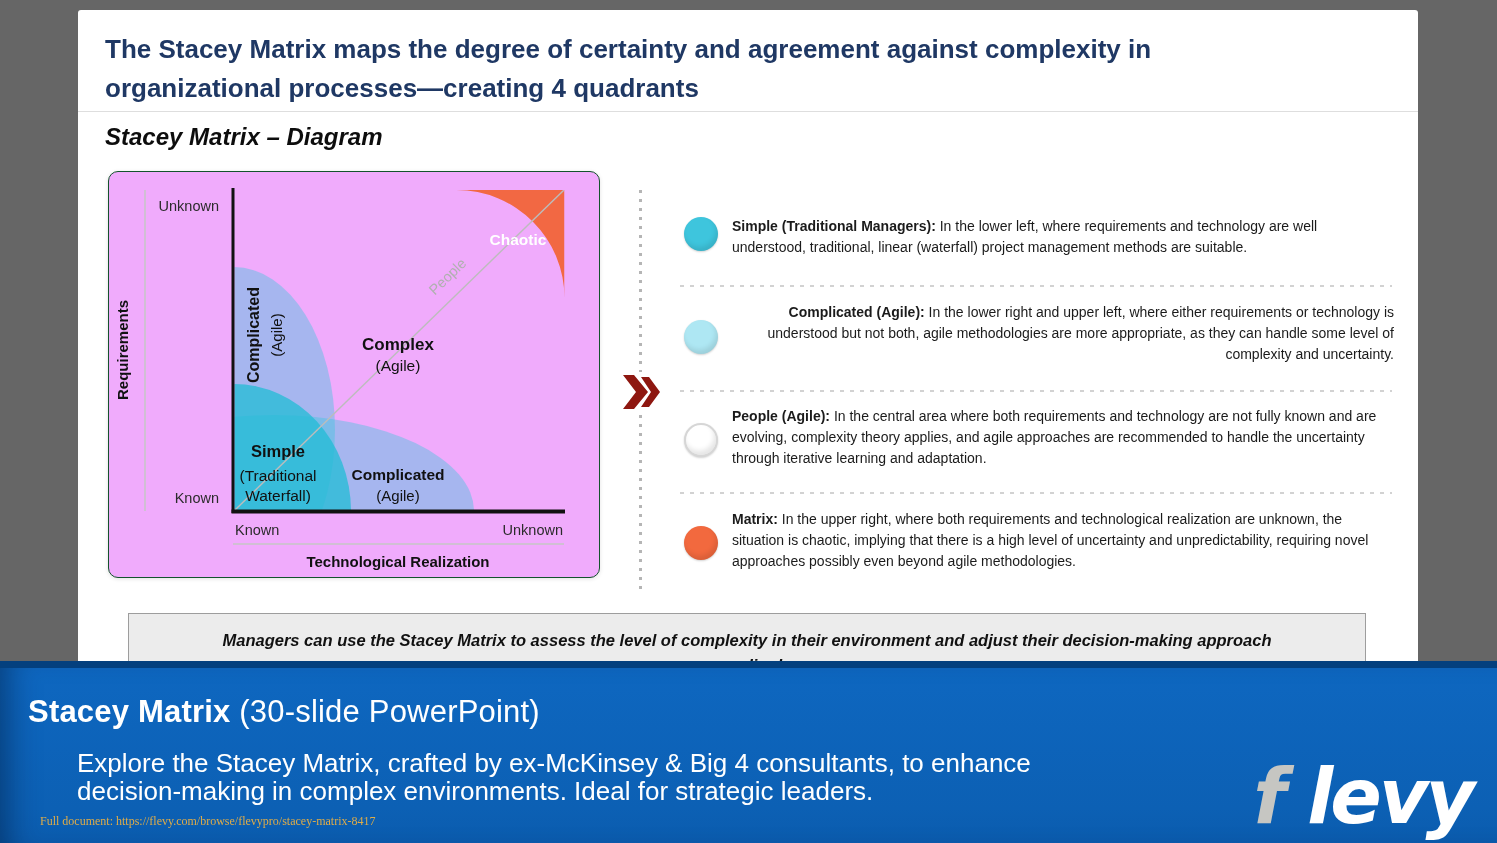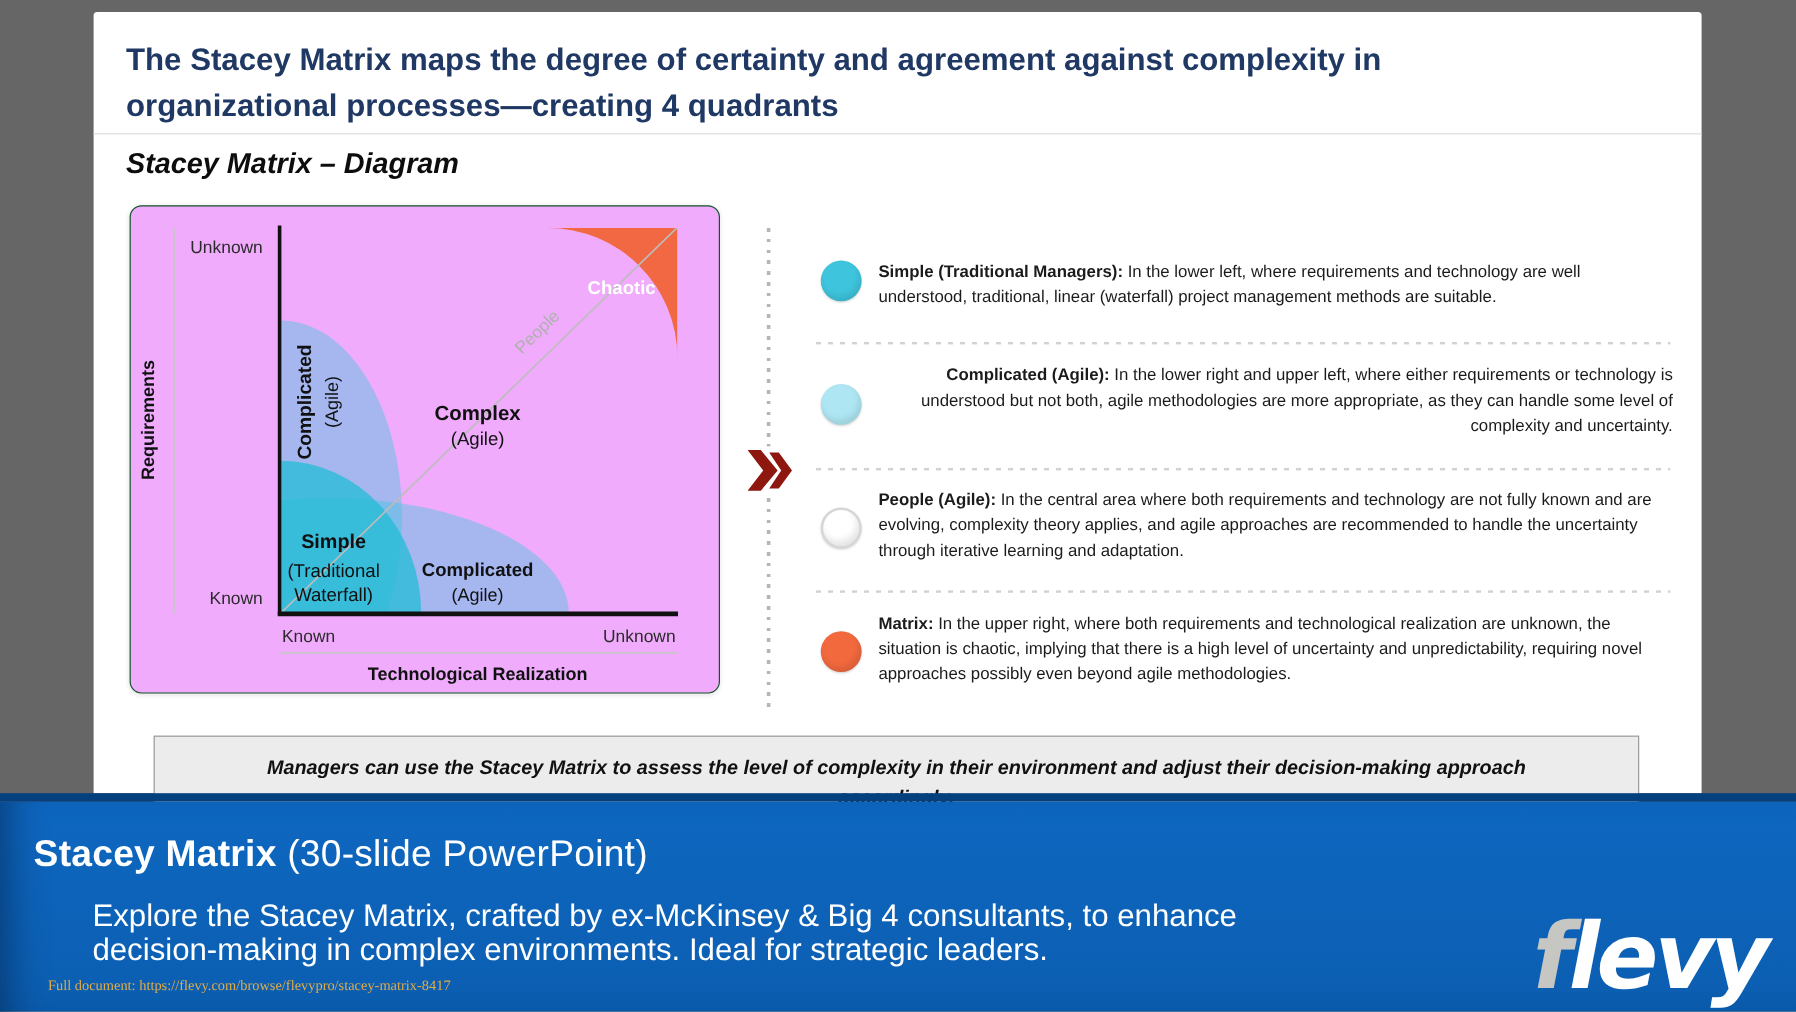--- a/index.html
+++ b/index.html
@@ -86,21 +86,21 @@
   .banner-link{
     position:absolute;left:40px;top:146px;
     color:#DFAC49;font-size:12px;cursor:pointer;font-family:Liberation Serif, serif;
   }
   .flevy-logo{
     position:absolute;right:25px;bottom:8px;
     font-family:"DejaVu Sans",sans-serif;font-weight:bold;font-style:italic;
     font-size:76px;letter-spacing:-3px;line-height:1;
   }
   .logo-f{color:#C6C6C2;}
-  .logo-levy{color:#ffffff;}
+  .logo-levy{color:#ffffff;margin-left:24px;}
 </style>
 </head>
 <body>
 
 <div class="slide">
 
   <div class="slide-title">The Stacey Matrix maps the degree of certainty and agreement against complexity in organizational processes—creating 4 quadrants</div>
   <div class="title-divider"></div>
   <div class="slide-subtitle">Stacey Matrix – Diagram</div>
 

